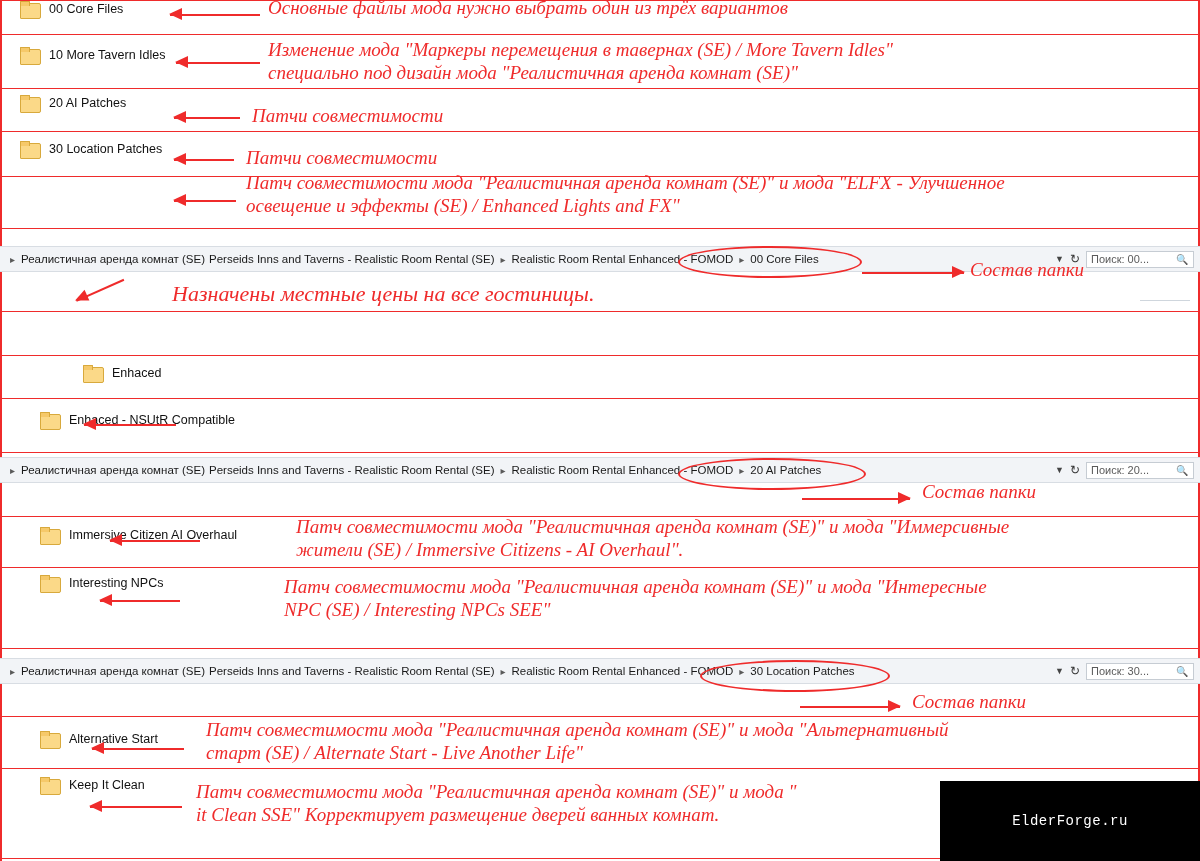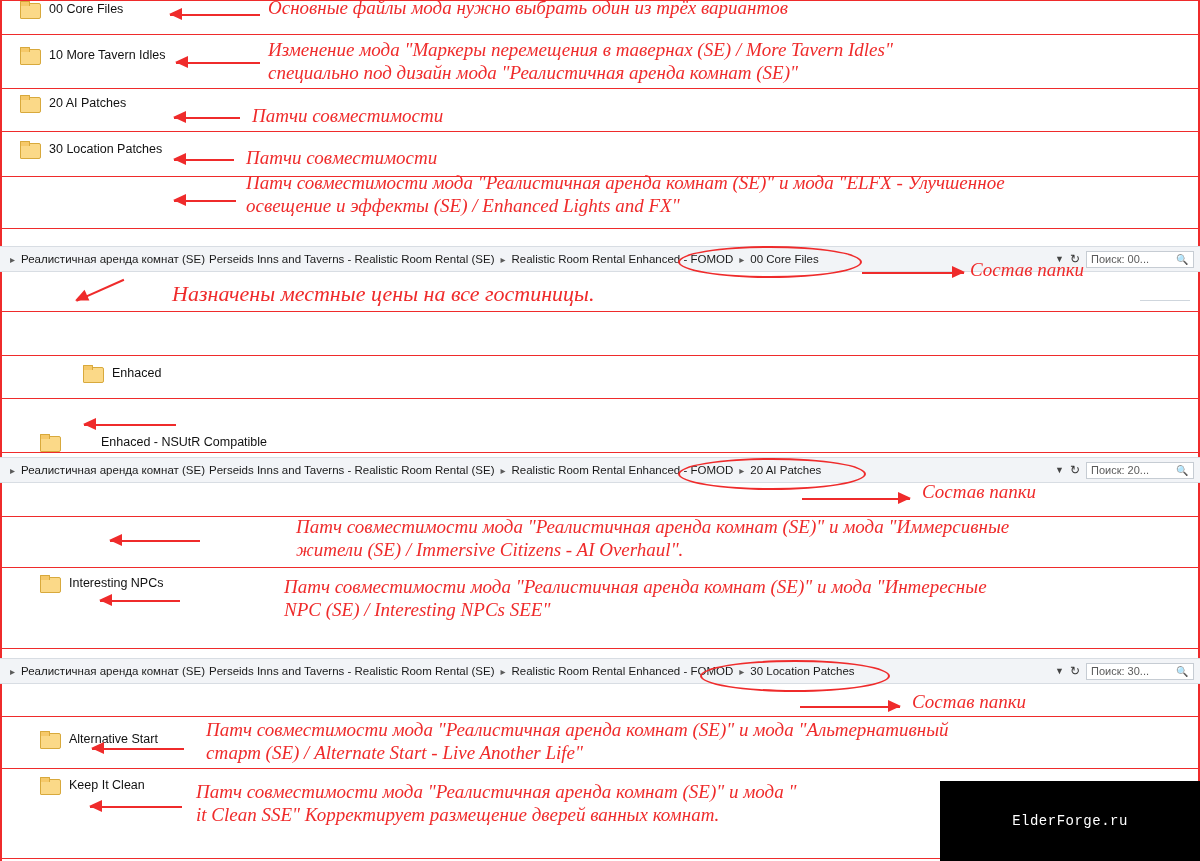--- a/index.html
+++ b/index.html
@@ -210,21 +210,21 @@
   <div class="hline" style="left:0;top:355px;width:1200px;"></div>
 
   <div class="frow" style="left:47px;top:360px;margin-left:36px;">
     <span class="folder"></span>
     <span class="fname">Enhaced</span>
   </div>
 
 
   <div class="hline" style="left:0;top:398px;width:1200px;"></div>
 
-  <div class="frow" style="left:40px;top:429px;gap:32px;">
+  <div class="frow" style="left:40px;top:407px;">
     <span class="folder"></span>
     <span class="fname">Enhaced - NSUtR Compatible</span>
   </div>
 
   <div class="arrow left" style="left:84px;top:424px;width:92px;">
     <span class="shaft" style="width:92px;"></span>
       <span class="head"></span>
   </div>
 
   <div class="hline" style="left:0;top:452px;width:1200px;"></div>
@@ -251,20 +251,24 @@
 
   <div class="ellipse" style="left:678px;top:458px;width:184px;height:28px;"></div>
   <div class="ann" style="left:922px;top:480px;">Состав папки</div>
   <div class="arrow right" style="left:802px;top:498px;width:108px;">
     <span class="shaft" style="width:108px;"></span>
       <span class="head"></span>
   </div>
 
   <div class="hline" style="left:0;top:516px;width:1200px;"></div>
 
+  <div class="frow" style="left:40px;top:522px;">
+    <span class="folder"></span>
+    <span class="fname">Immersive Citizen AI Overhaul</span>
+  </div>
 
   <div class="ann" style="left:296px;top:515px;">Патч совместимости мода "Реалистичная аренда комнат (SE)" и мода "Иммерсивные
 жители (SE) / Immersive Citizens - AI Overhaul".</div>
   <div class="arrow left" style="left:110px;top:540px;width:90px;">
     <span class="shaft" style="width:90px;"></span>
       <span class="head"></span>
   </div>
 
   <div class="hline" style="left:0;top:567px;width:1200px;"></div>
 

